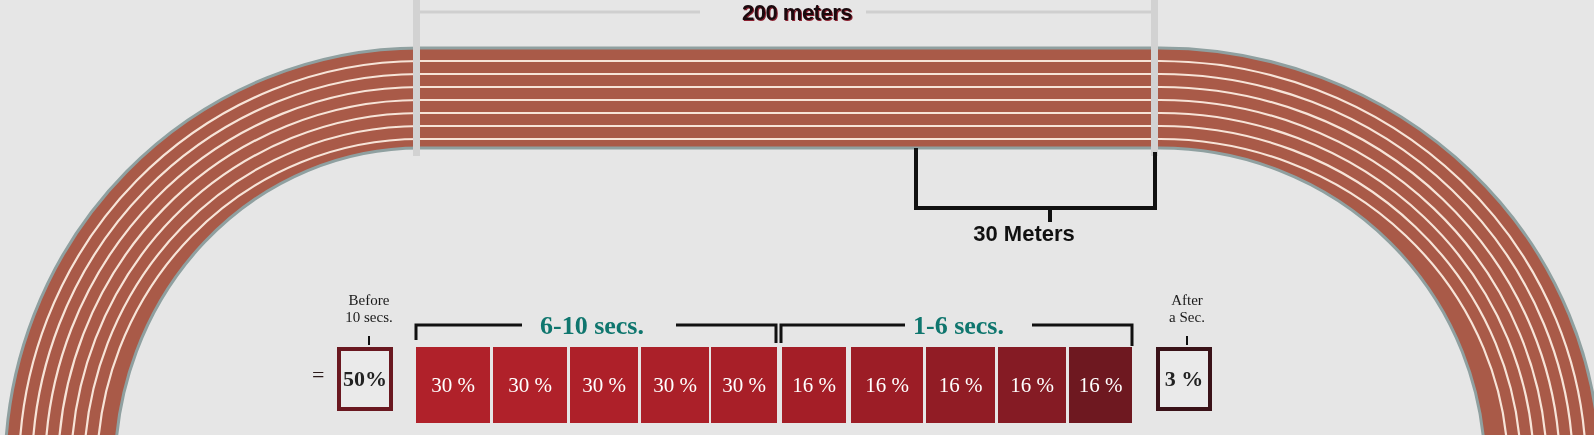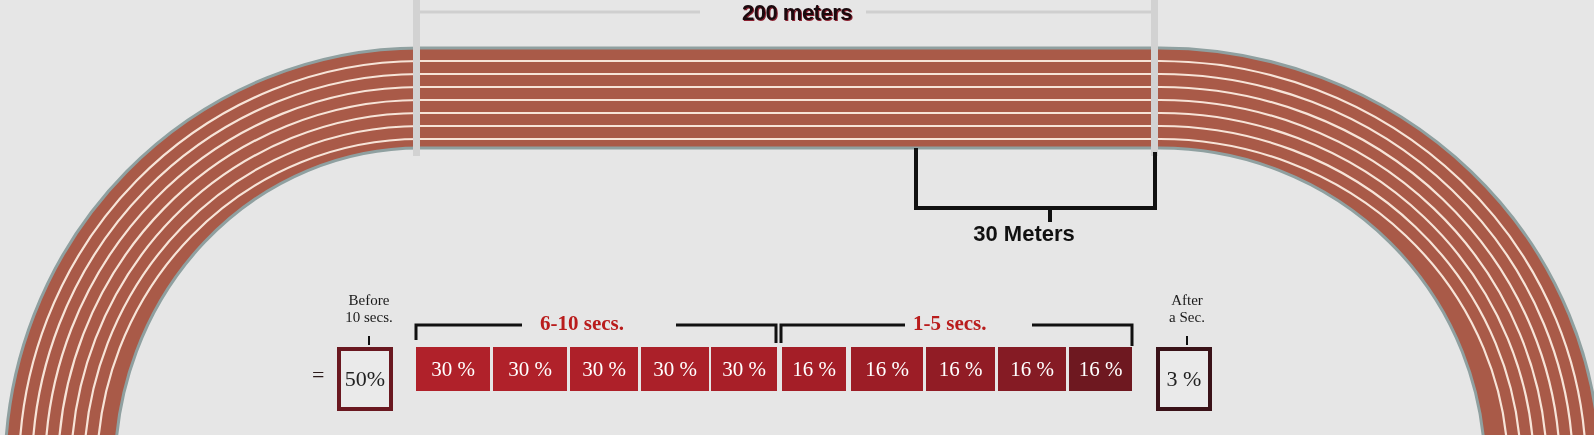--- a/index.html
+++ b/index.html
@@ -5,24 +5,24 @@
   html,body{margin:0;padding:0;}
   body{width:1594px;height:435px;background:#e6e6e6;position:relative;overflow:hidden;font-family:"Liberation Serif","DejaVu Serif",serif;}
   svg.track{position:absolute;left:0;top:0;}
   .abs{position:absolute;}
   .title100{left:0;width:1594px;top:0;text-align:center;font-family:"Liberation Sans",sans-serif;font-weight:bold;font-size:22px;color:#1a0a0e;letter-spacing:-0.5px;text-shadow:1px 1px 0 #8a2030;line-height:26px;}
   .meters30{left:924px;width:200px;top:218px;text-align:center;font-family:"Liberation Sans",sans-serif;font-weight:bold;font-size:22px;color:#111;line-height:32px;}
   .sub30{left:900px;width:290px;top:252px;text-align:center;font-family:"DejaVu Serif",serif;font-weight:bold;font-size:15px;color:#4a1620;line-height:19px;letter-spacing:-0.3px;}
   .lbl-small{font-size:15px;color:#1a1a1a;text-align:center;line-height:17px;}
   .mobile{left:130px;width:200px;top:337px;text-align:center;font-size:21px;line-height:24px;color:#3a1a1e;}
   .eq{left:312px;top:362px;font-size:22px;color:#2a1a1a;}
-  .outbox{border:4px solid #6a1820;background:#eaeaea;width:48px;height:56px;display:flex;align-items:center;justify-content:center;font-size:22px;color:#222;}
+  .outbox{border:4px solid #6a1820;background:#eaeaea;width:48px;height:56px;display:flex;align-items:center;justify-content:center;font-size:22px;color:#222;font-weight:bold;}
   .outbox.dark{border-color:#3a1218;}
-  .cell{position:absolute;top:347px;height:44px;display:flex;align-items:center;justify-content:center;color:#fff;font-size:21px;}
-  .grp{font-family:"Liberation Serif",serif;font-weight:bold;font-size:21px;color:#b91c1c;background:#e6e6e6;padding:0 8px;}
+  .cell{position:absolute;top:347px;height:76px;display:flex;align-items:center;justify-content:center;color:#fff;font-size:21px;}
+  .grp{font-family:"Liberation Serif",serif;font-weight:bold;font-size:26px;color:#0f766e;background:#e6e6e6;padding:0 8px;}
 </style>
 </head>
 <body>
 
 <svg class="track" width="1594" height="435">
   <defs>
     <clipPath id="c">
         <rect x="0" y="0" width="1594" height="435"></rect>
       </clipPath>
   </defs>
@@ -74,21 +74,21 @@
 </div>
 <div class="abs outbox" style="left:337px;top:347px;">50%</div>
 
 <div class="abs lbl-small" style="left:1147px;width:80px;top:292px;">
   <div>After</div>
   <div>a Sec.</div>
 </div>
 <div class="abs outbox dark" style="left:1156px;top:347px;">3 %</div>
 
 <div class="abs grp" style="left:532px;top:311px;">6-10 secs.</div>
-<div class="abs grp" style="left:905px;top:311px;">1-5 secs.</div>
+<div class="abs grp" style="left:905px;top:311px;">1-6 secs.</div>
 
 <div id="cells">
     <div class="cell" style="left: 416px; width: 74px; background: rgb(176, 33, 42);">30 %</div>
     <div class="cell" style="left: 493px; width: 74px; background: rgb(176, 33, 42);">30 %</div>
     <div class="cell" style="left: 570px; width: 68px; background: rgb(174, 32, 41);">30 %</div>
     <div class="cell" style="left: 641px; width: 68px; background: rgb(171, 32, 41);">30 %</div>
     <div class="cell" style="left: 711px; width: 66px; background: rgb(168, 31, 40);">30 %</div>
     <div class="cell" style="left: 782px; width: 64px; background: rgb(164, 30, 39);">16 %</div>
     <div class="cell" style="left: 851px; width: 72px; background: rgb(156, 29, 38);">16 %</div>
     <div class="cell" style="left: 926px; width: 69px; background: rgb(145, 28, 37);">16 %</div>

